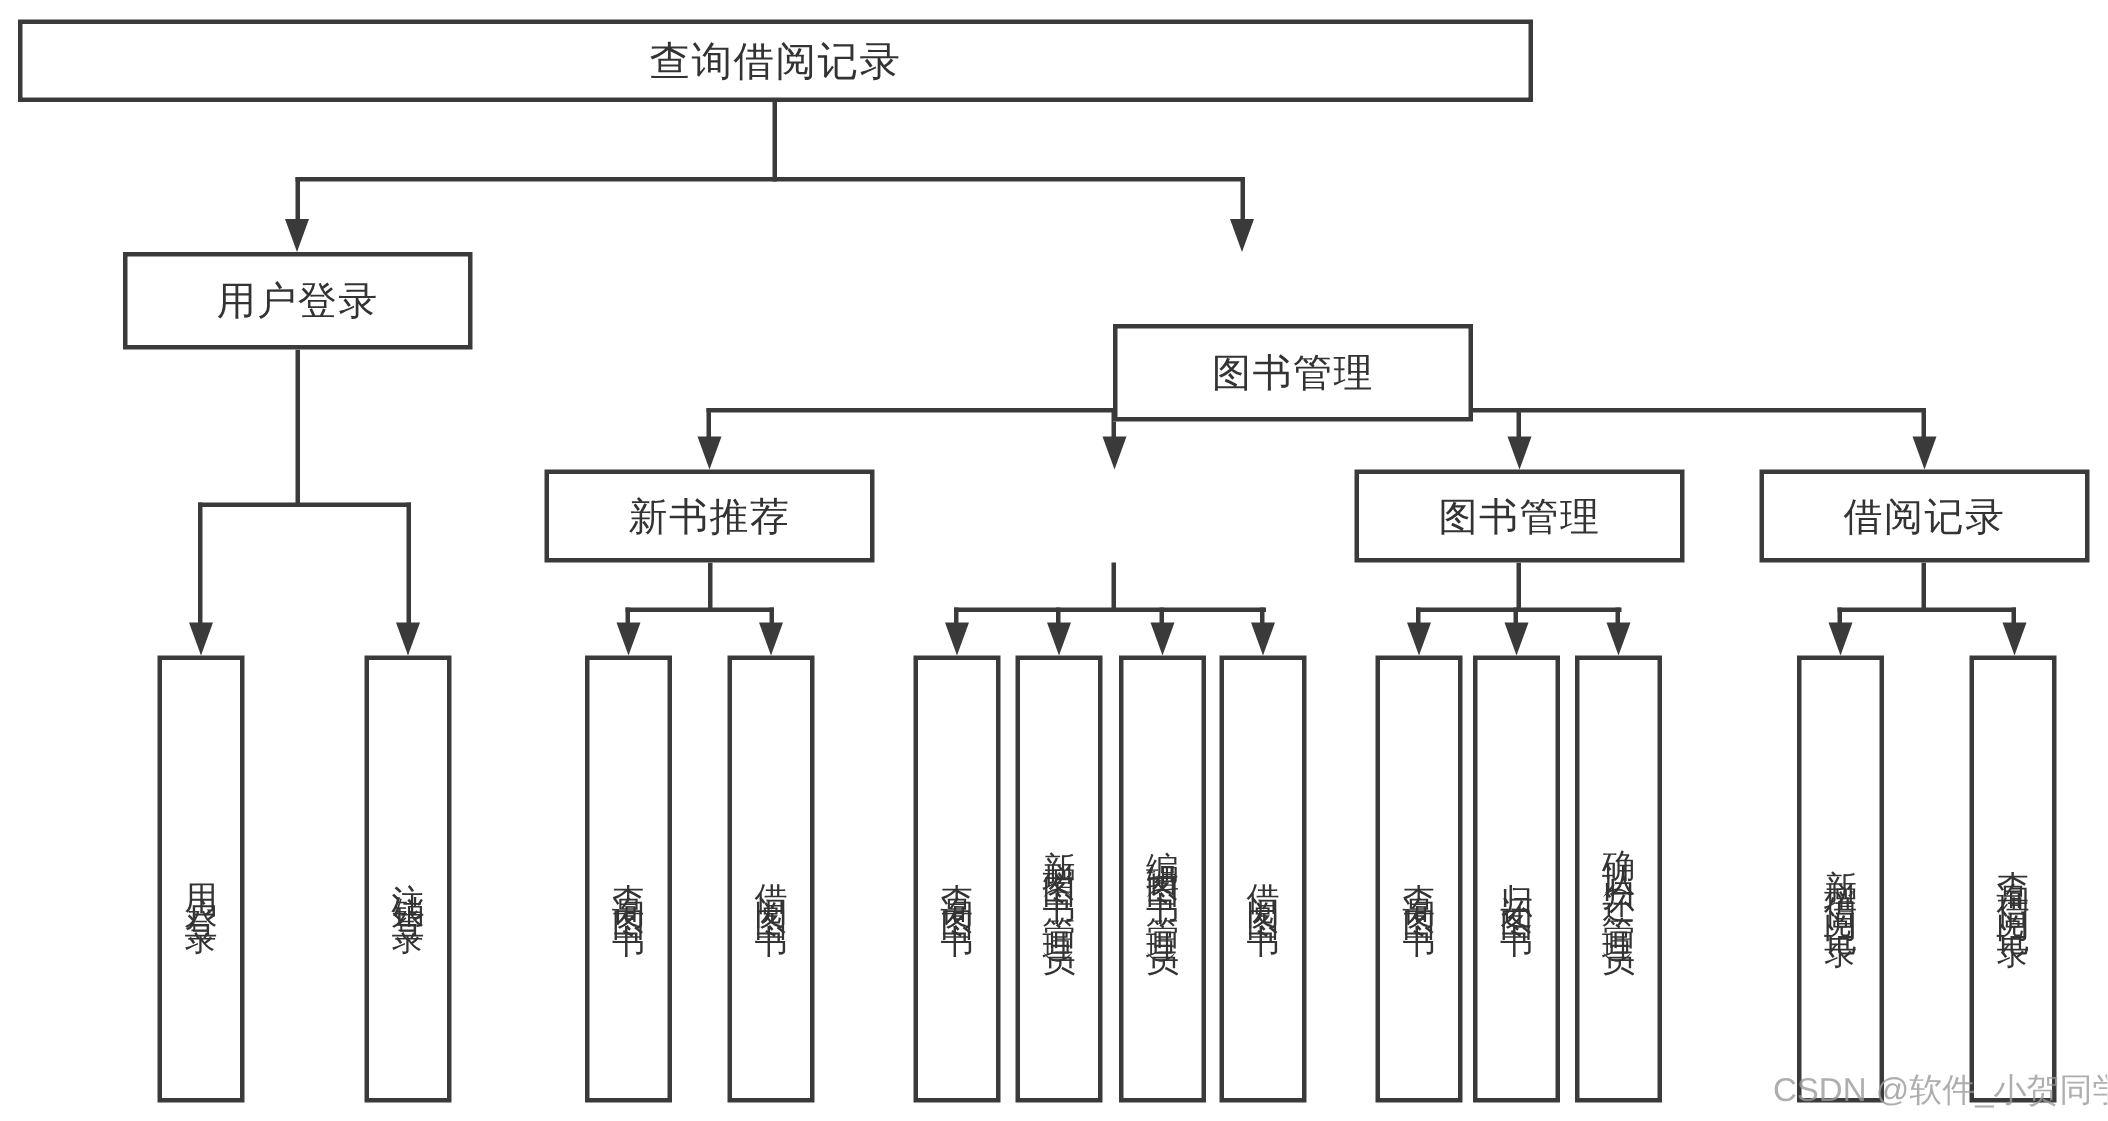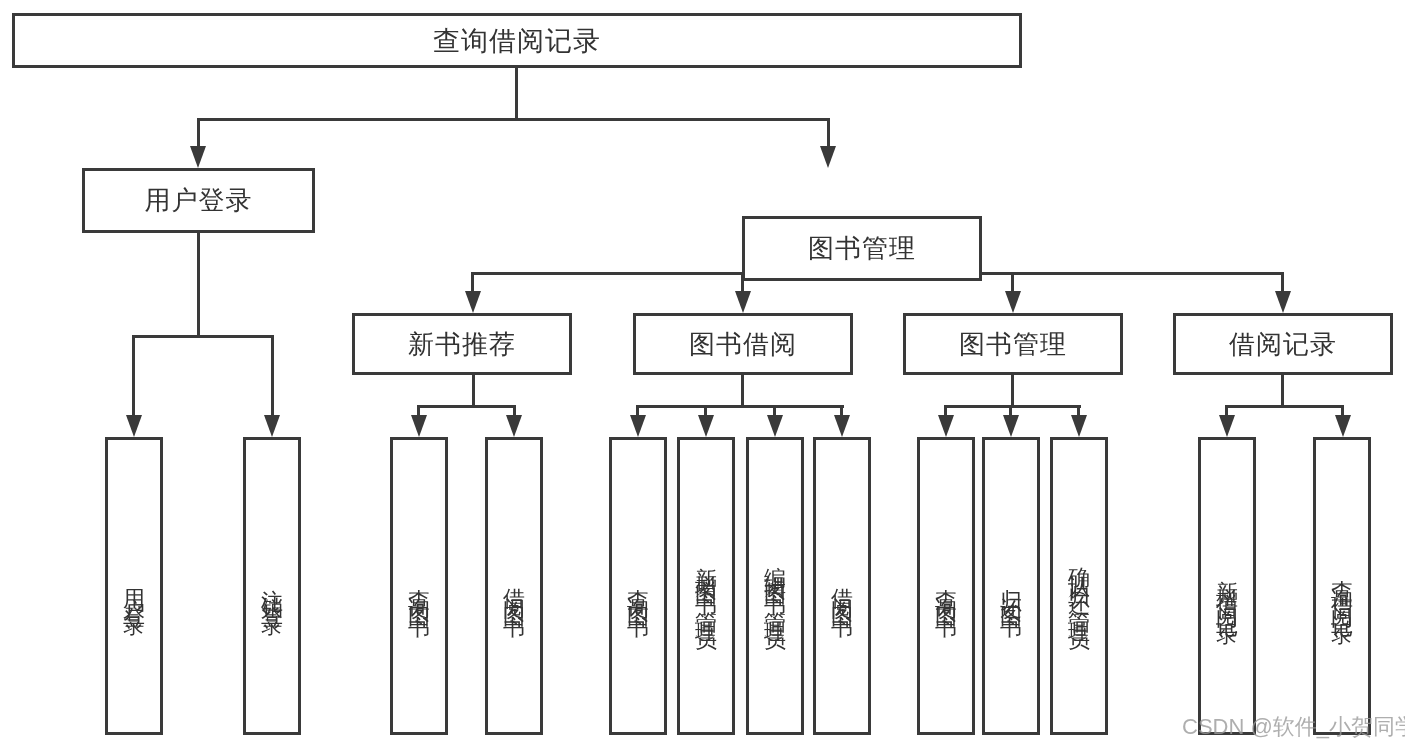--- a/index.html
+++ b/index.html
@@ -88,22 +88,21 @@
   <div class="hline" style="left:471px;top:272px;width:813px;"></div>
   <div class="vline" style="left:471px;top:272px;height:20px;"></div>
   <div class="arr" style="left:465px;top:291px;"></div>
   <div class="vline" style="left:741px;top:272px;height:20px;"></div>
   <div class="arr" style="left:735px;top:291px;"></div>
   <div class="vline" style="left:1011px;top:272px;height:20px;"></div>
   <div class="arr" style="left:1005px;top:291px;"></div>
   <div class="vline" style="left:1281px;top:272px;height:20px;"></div>
   <div class="arr" style="left:1275px;top:291px;"></div>
 
-  <div class="node hbox" style="left:352px;top:313px;width:220px;height:62px;">新书推荐</div>
-  <div class="node hbox" style="left:633px;top:313px;width:220px;height:62px;">图书借阅</div>
+  <div class="node hbox" style="left:363px;top:313px;width:220px;height:62px;">新书推荐</div>
   <div class="node hbox" style="left:903px;top:313px;width:220px;height:62px;">图书管理</div>
   <div class="node hbox" style="left:1173px;top:313px;width:220px;height:62px;">借阅记录</div>
 
   <div class="vline" style="left:472px;top:375px;height:33px;"></div>
   <div class="hline" style="left:417px;top:405px;width:99px;"></div>
   <div class="vline" style="left:417px;top:405px;height:18px;"></div>
   <div class="arr" style="left:411px;top:415px;"></div>
   <div class="vline" style="left:513px;top:405px;height:18px;"></div>
   <div class="arr" style="left:506px;top:415px;"></div>
 

